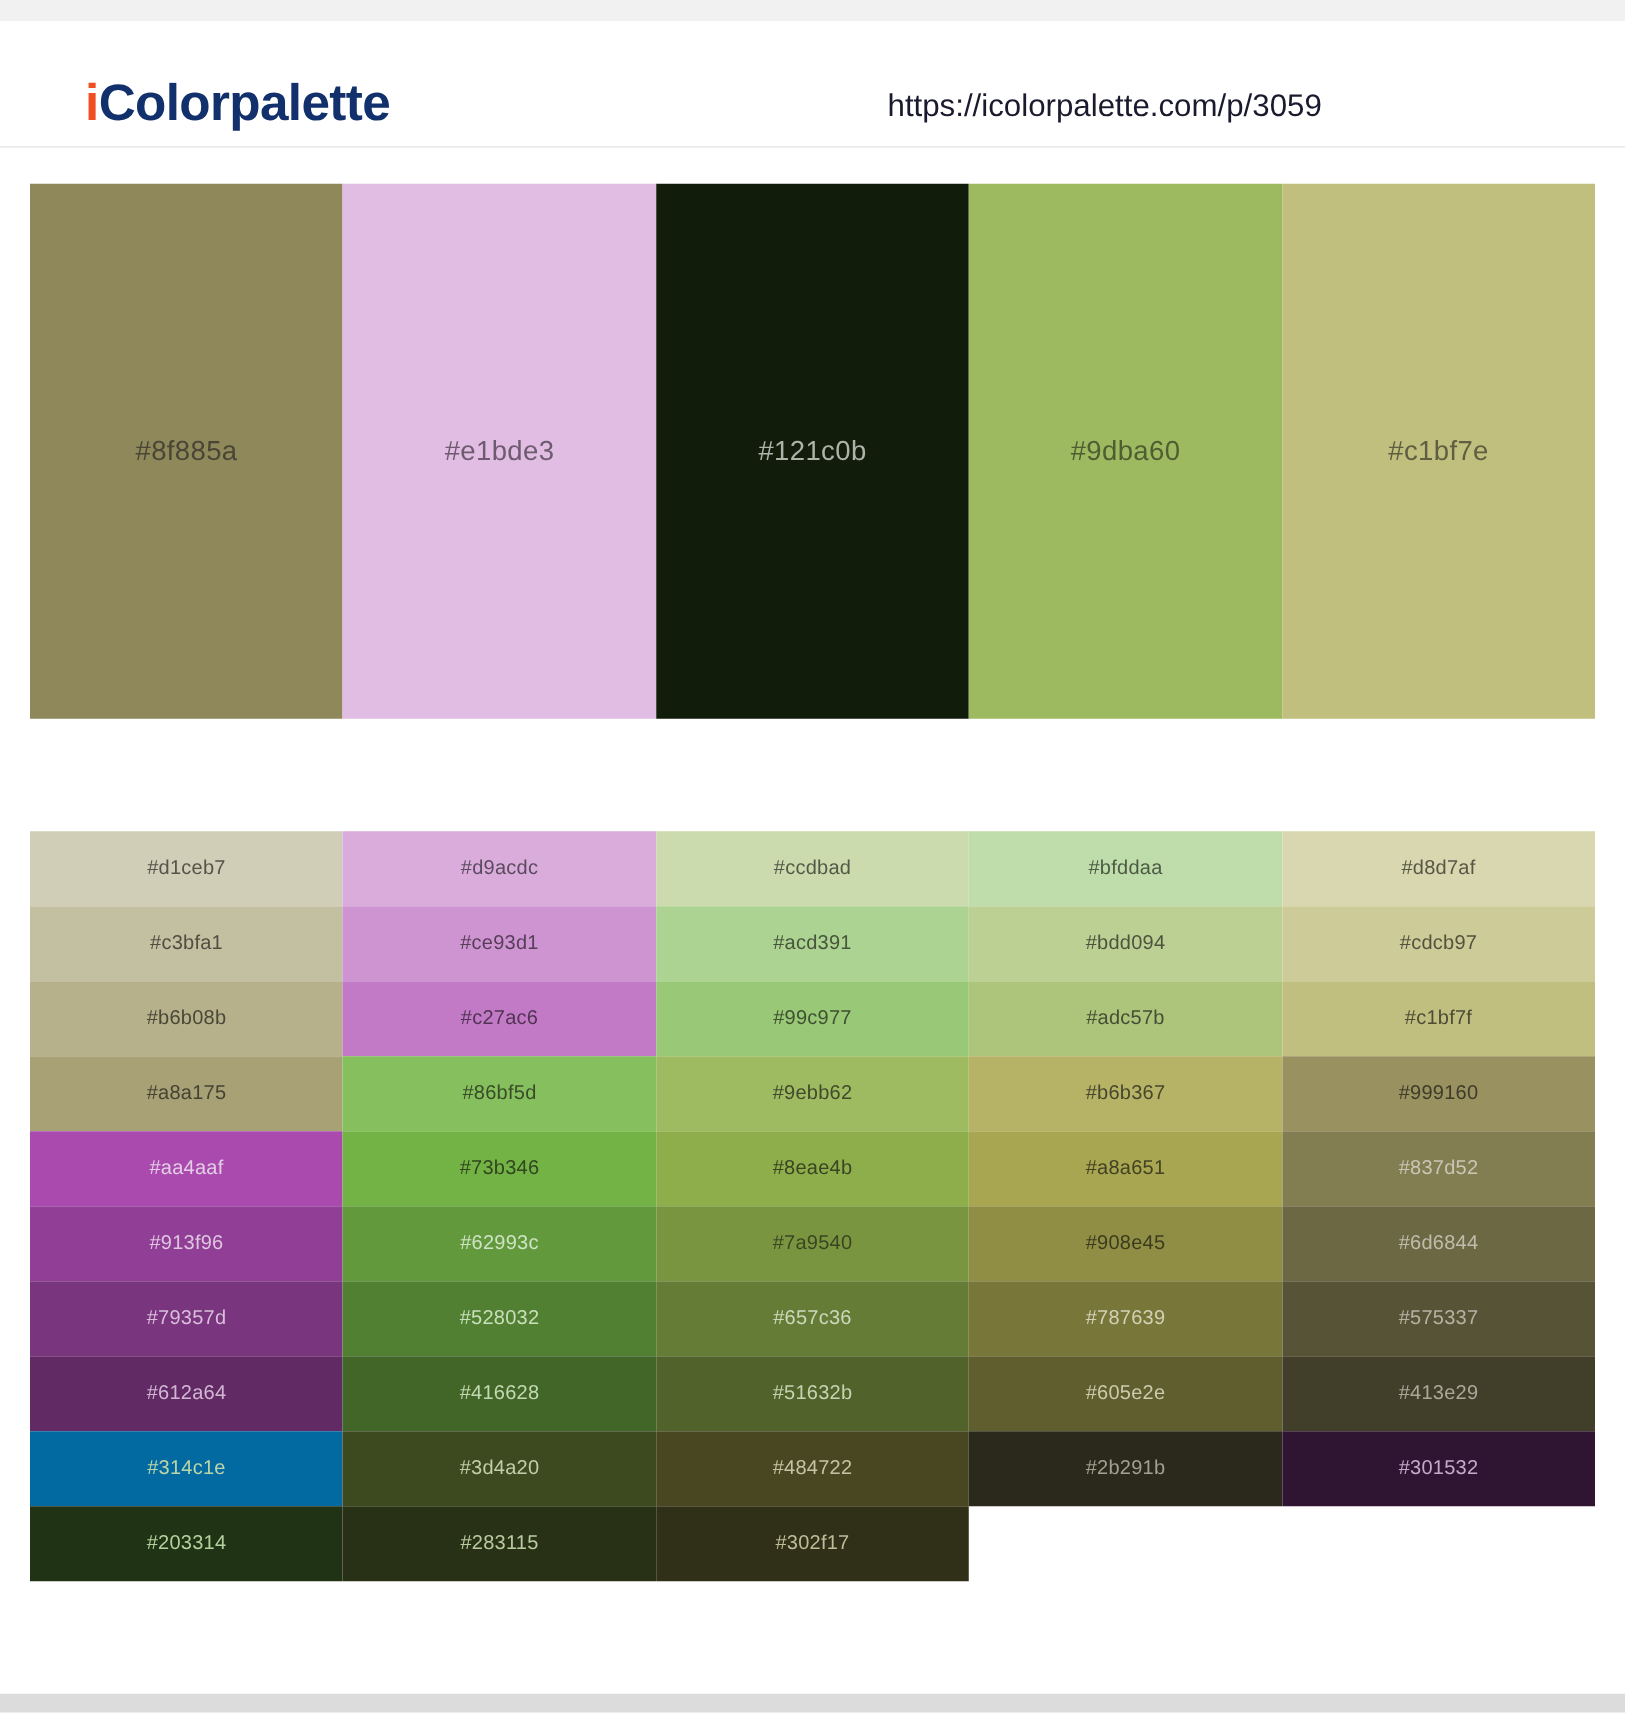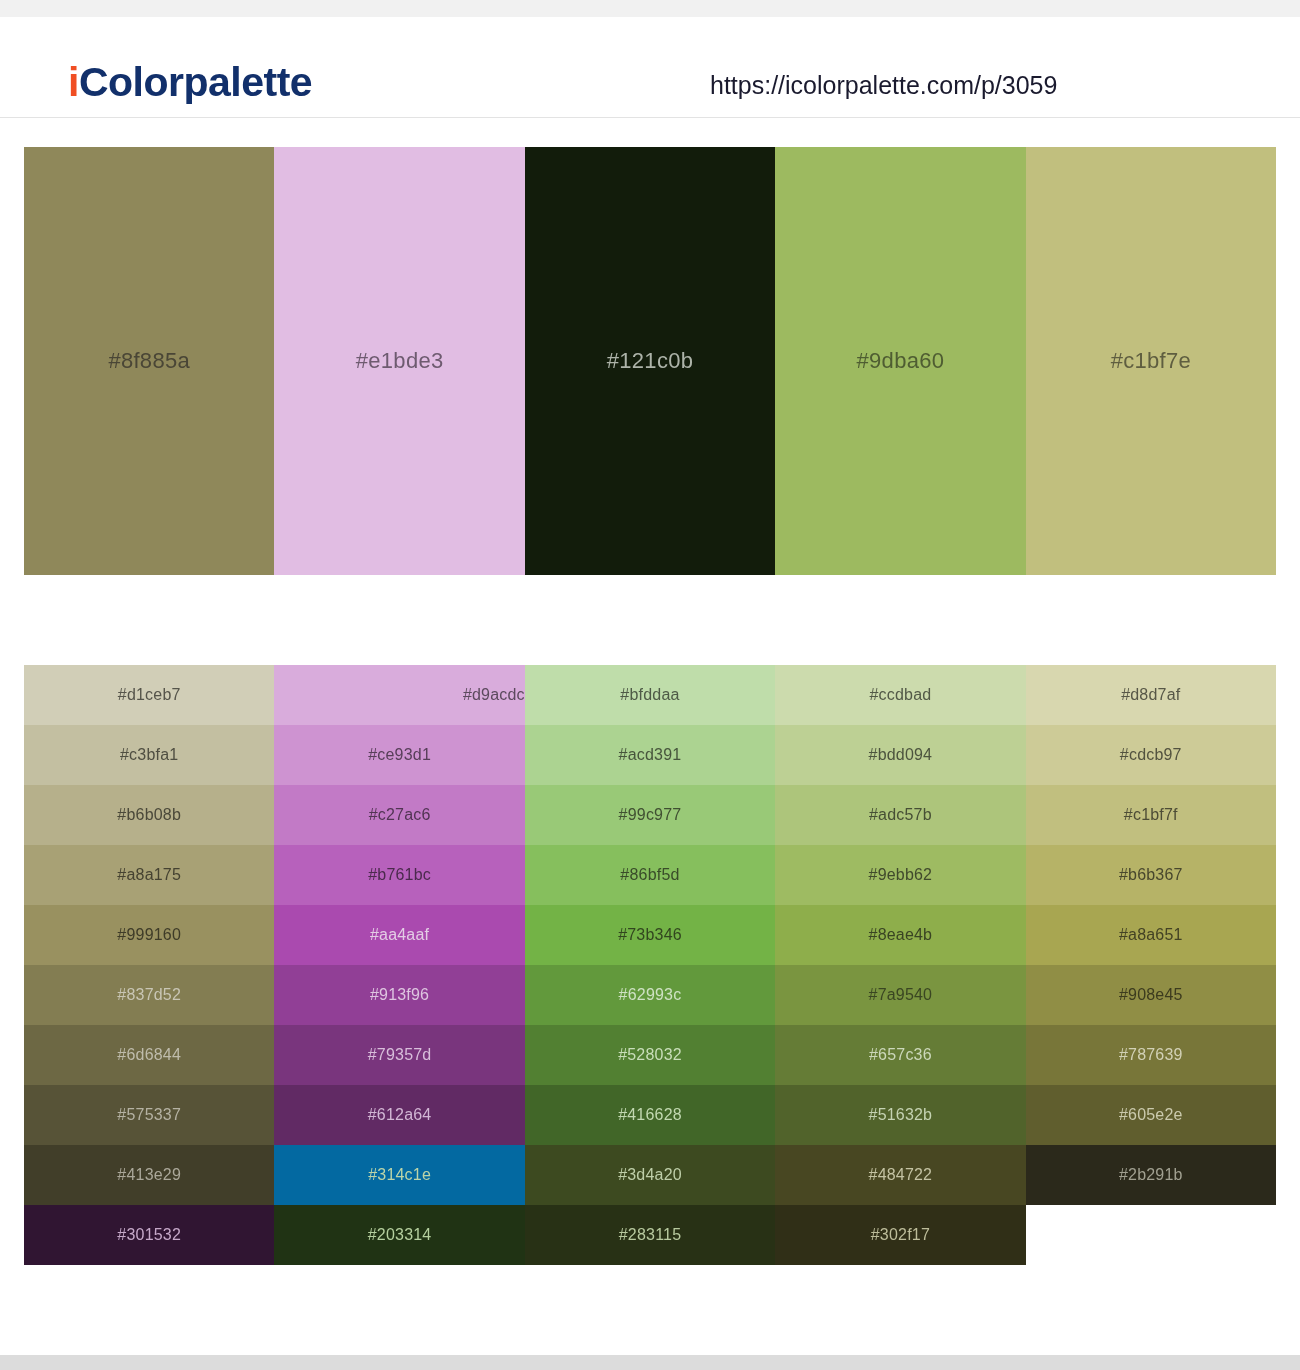--- a/index.html
+++ b/index.html
@@ -130,29 +130,29 @@
     </div>
     <div class="main-swatch" style="background: rgb(193, 191, 126);">
       <span style="color: rgb(95, 94, 64);">#c1bf7e</span>
     </div>
   </div>
 
 <div class="shades-grid">
     <div class="shade-cell" style="background: rgb(209, 206, 183);">
       <span style="color: rgb(85, 84, 74);">#d1ceb7</span>
     </div>
-    <div class="shade-cell" style="background: rgb(217, 172, 220); justify-content: flex-end;">
+    <div class="shade-cell" style="background: rgb(217, 172, 220);">
       <span style="color: rgb(92, 74, 94);">#d9acdc</span>
+    </div>
+    <div class="shade-cell" style="background: rgb(204, 219, 173);">
+      <span style="color: rgb(82, 89, 71);">#ccdbad</span>
     </div>
     <div class="shade-cell" style="background: rgb(191, 221, 170);">
       <span style="color: rgb(78, 90, 70);">#bfddaa</span>
     </div>
-    <div class="shade-cell" style="background: rgb(204, 219, 173);">
-      <span style="color: rgb(82, 89, 71);">#ccdbad</span>
-    </div>
     <div class="shade-cell" style="background: rgb(216, 215, 175);">
       <span style="color: rgb(87, 87, 71);">#d8d7af</span>
     </div>
     <div class="shade-cell" style="background: rgb(195, 191, 161);">
       <span style="color: rgb(79, 78, 65);">#c3bfa1</span>
     </div>
     <div class="shade-cell" style="background: rgb(206, 147, 209);">
       <span style="color: rgb(87, 62, 89);">#ce93d1</span>
     </div>
     <div class="shade-cell" style="background: rgb(172, 211, 145);">
@@ -175,23 +175,20 @@
     </div>
     <div class="shade-cell" style="background: rgb(173, 197, 123);">
       <span style="color: rgb(70, 79, 53);">#adc57b</span>
     </div>
     <div class="shade-cell" style="background: rgb(193, 191, 127);">
       <span style="color: rgb(77, 76, 54);">#c1bf7f</span>
     </div>
     <div class="shade-cell" style="background: rgb(168, 161, 117);">
       <span style="color: rgb(69, 66, 49);">#a8a175</span>
     </div>
-    <div class="shade-cell" style="background: rgb(183, 97, 188);">
-      <span style="color: rgb(75, 42, 77);">#b761bc</span>
-    </div>
     <div class="shade-cell" style="background: rgb(134, 191, 93);">
       <span style="color: rgb(57, 76, 41);">#86bf5d</span>
     </div>
     <div class="shade-cell" style="background: rgb(158, 187, 98);">
       <span style="color: rgb(64, 74, 44);">#9ebb62</span>
     </div>
     <div class="shade-cell" style="background: rgb(182, 179, 103);">
       <span style="color: rgb(72, 71, 45);">#b6b367</span>
     </div>
     <div class="shade-cell" style="background: rgb(153, 145, 96);">

